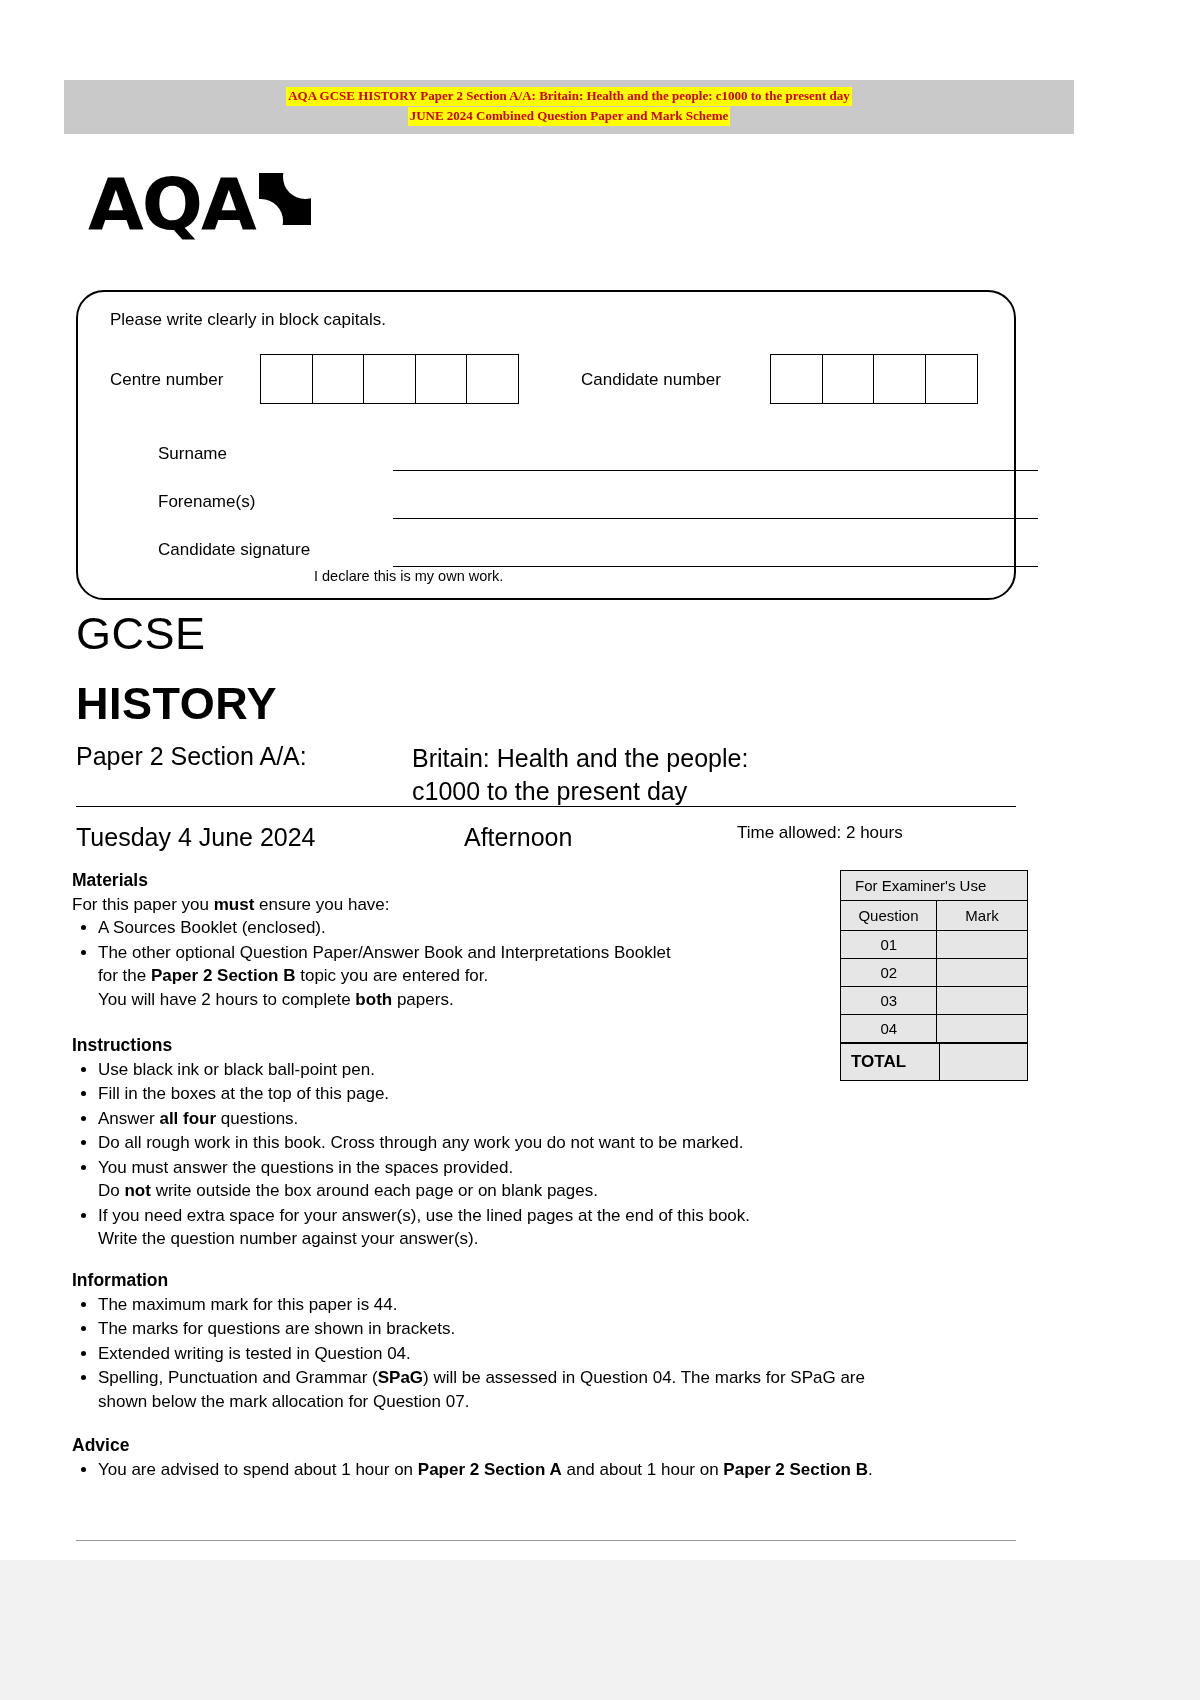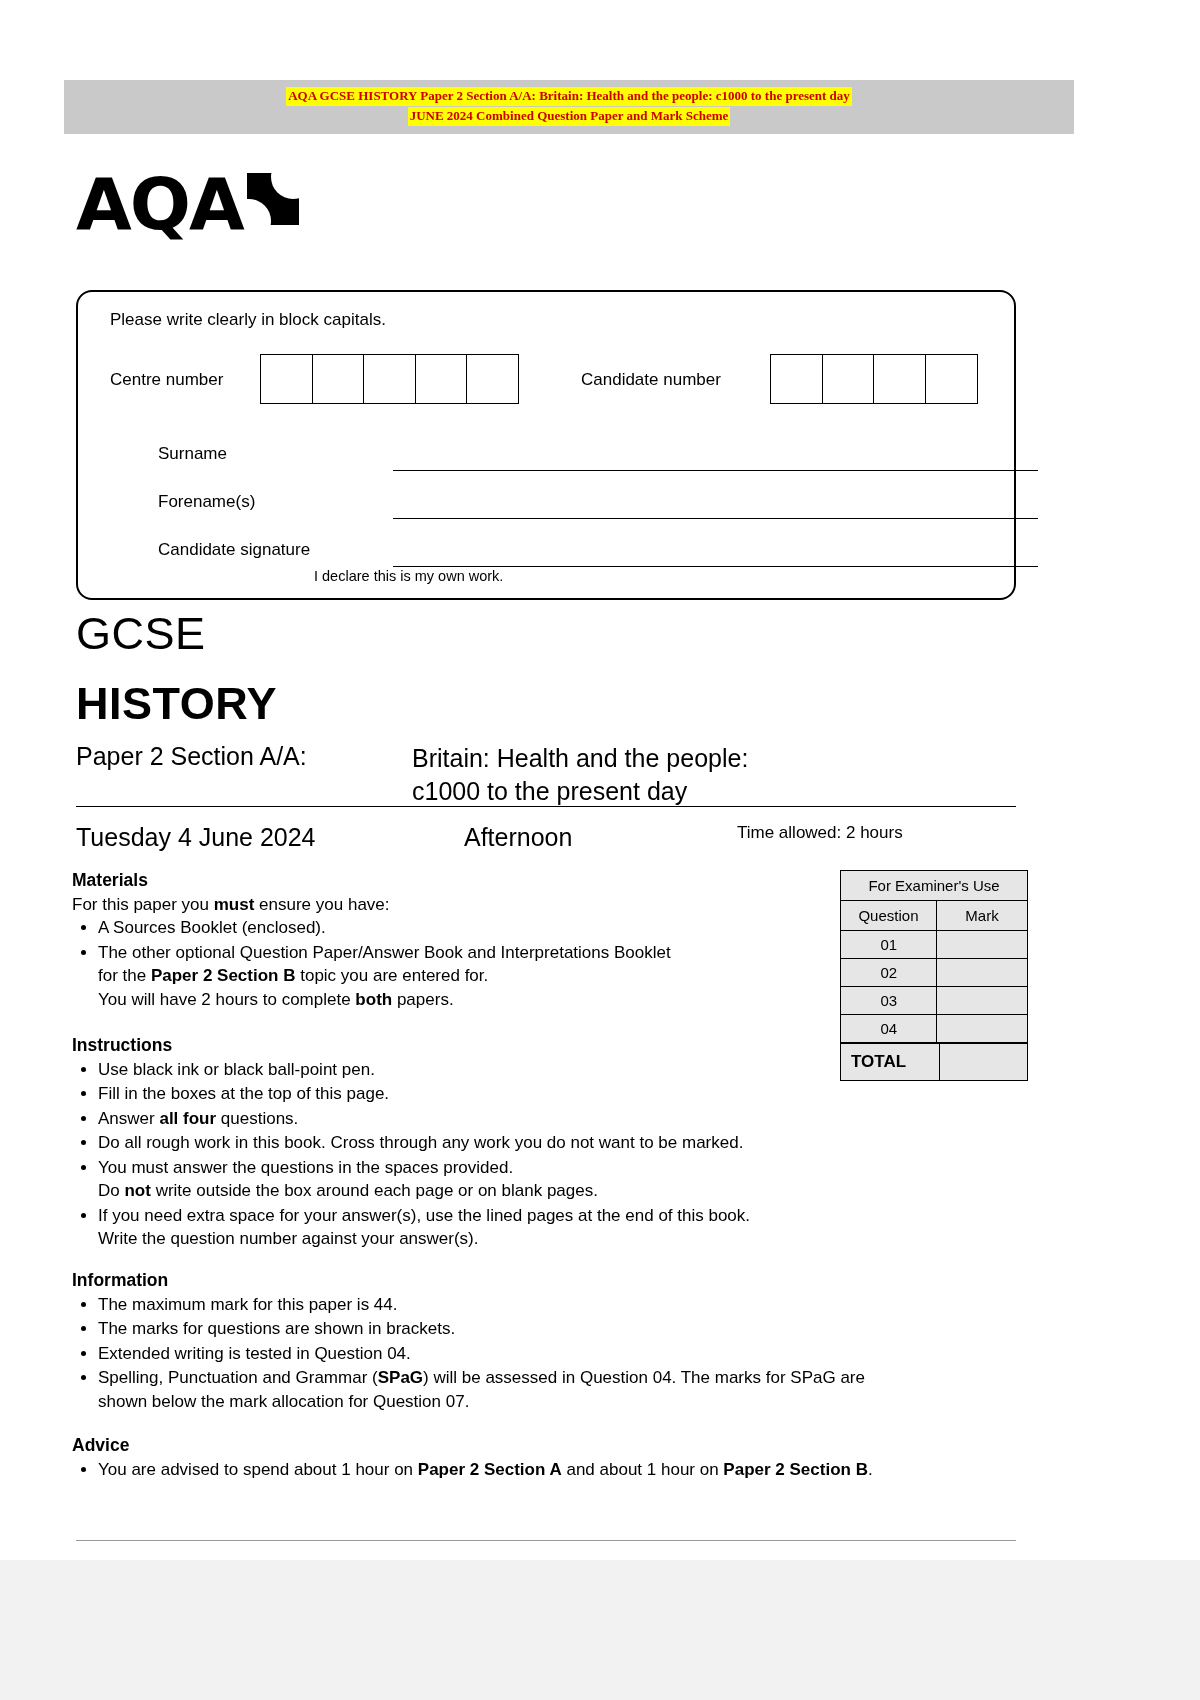--- a/index.html
+++ b/index.html
@@ -33,21 +33,21 @@
     font-family: "Liberation Serif", serif;
     font-weight: bold;
     font-size: 13px;
     line-height: 1.45;
     padding: 0 2px;
   }
 
   
   .logo-wrap {
     position: absolute;
-    left: 76px;
+    left: 88px;
     top: 170px;
     display: flex;
     align-items: flex-start;
     text-align: right;
   }
   .logo-text {
     font-family: "DejaVu Sans", sans-serif;
     font-weight: bold;
     font-size: 72px;
     letter-spacing: -2px;
@@ -85,21 +85,21 @@
   }
 
   
   .details-box {
     position: absolute;
     left: 76px;
     top: 290px;
     width: 940px;
     height: 310px;
     border: 2px solid #000;
-    border-radius: 16px;
+    border-radius: 28px;
     box-sizing: border-box;
   }
   .details-instruction {
     position: absolute;
     left: 32px;
     top: 18px;
     font-size: 17px;
   }
   .num-label {
     position: absolute;
@@ -232,22 +232,21 @@
     position: absolute;
     left: 840px;
     top: 870px;
     width: 188px;
     border: 1.5px solid #000;
     box-sizing: border-box;
     background: #e6e6e6;
     font-size: 15px;
   }
   .exam-table .t-head {
-    text-align: center;
-    padding: 6px 8px;
+    padding: 6px 14px;
     border-bottom: 1.5px solid #000;
     background: #e6e6e6;
   }
   .exam-table .t-sub {
     display: flex;
     border-bottom: 1.5px solid #000;
   }
   .exam-table .t-sub div {
     padding: 6px 8px;
     text-align: center;

